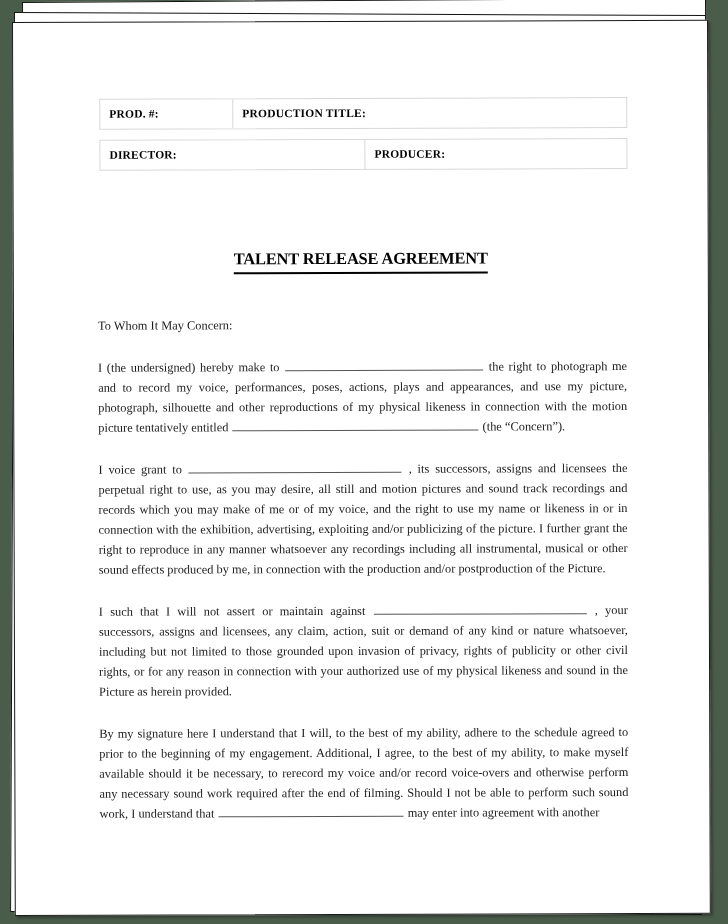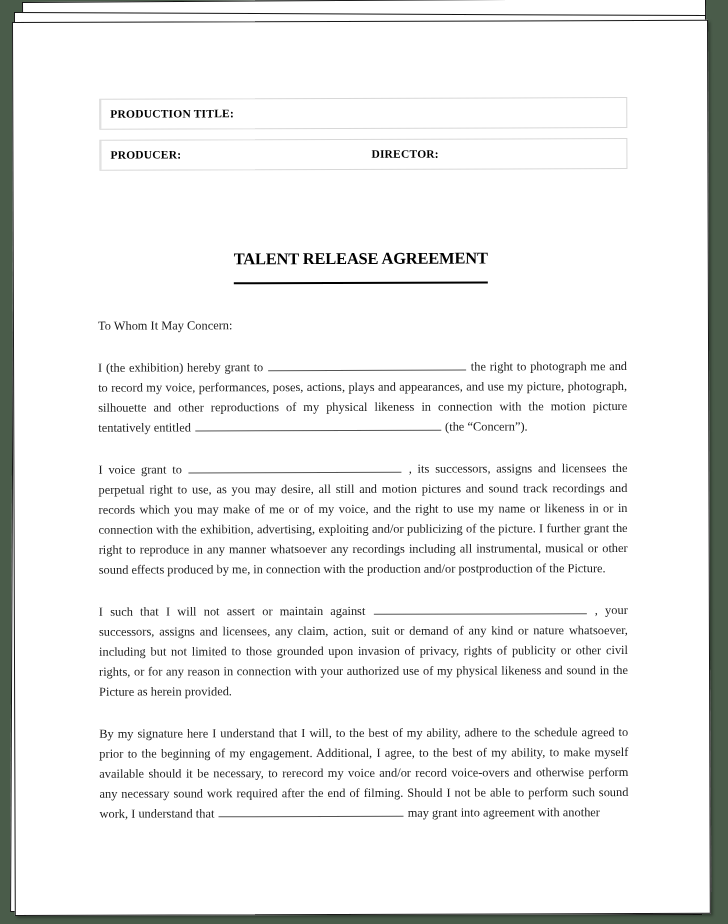--- a/index.html
+++ b/index.html
@@ -102,21 +102,21 @@
     width: 694px;
     text-align: center;
     font-size: 16.5px;
     font-weight: bold;
     letter-spacing: -0.2px;
     color: #000000;
   }
   .doc-title span {
     display: inline-block;
     border-bottom: 2px solid #000000;
-    padding-bottom: 13px;
+    padding-bottom: 3px;
   }
 
   
   .body-area {
     position: absolute;
     left: 84px;
     top: 296px;
     width: 529px;
   }
   .salutation {
@@ -150,38 +150,39 @@
 <body>
 
 <div class="sheet-back-2"></div>
 <div class="sheet-back-1"></div>
 
 <div class="page">
   <div class="page-inner">
 
     <div class="header-table">
       <div class="hrow">
+        <div class="hcell r1c1">PROD. #:</div>
         <div class="hcell r1c2 hcell-divider">PRODUCTION TITLE:</div>
       </div>
       <div class="hrow hrow-2">
+        <div class="hcell r2c1">DIRECTOR:</div>
         <div class="hcell r2c2 hcell-divider">PRODUCER:</div>
-        <div class="hcell r2c1">DIRECTOR:</div>
       </div>
     </div>
 
     <div class="doc-title">
       <span>TALENT RELEASE AGREEMENT</span>
     </div>
 
     <div class="body-area">
 
       <div class="salutation">To Whom It May Concern:</div>
 
       <p class="para">
-        <span>I (the exhibition) hereby grant to</span>
+        <span>I (the undersigned) hereby make to</span>
         <span class="blank blank-a"></span>
         <span>the right to photograph me and to record my voice, performances, poses, actions, plays and appearances, and use my picture, photograph, silhouette and other reproductions of my physical likeness in connection with the motion picture tentatively entitled</span>
         <span class="blank blank-b"></span>
         <span>(the “Concern”).</span>
       </p>
 
       <p class="para">
         <span>I voice grant to</span>
         <span class="blank blank-c"></span>
         <span>, its successors, assigns and licensees the perpetual right to use, as you may desire, all still and motion pictures and sound track recordings and records which you may make of me or of my voice, and the right to use my name or likeness in or in connection with the exhibition, advertising, exploiting and/or publicizing of the picture. I further grant the right to reproduce in any manner whatsoever any recordings including all instrumental, musical or other sound effects produced by me, in connection with the production and/or postproduction of the Picture.</span>
@@ -189,18 +190,18 @@
 
       <p class="para">
         <span>I such that I will not assert or maintain against</span>
         <span class="blank blank-d"></span>
         <span>, your successors, assigns and licensees, any claim, action, suit or demand of any kind or nature whatsoever, including but not limited to those grounded upon invasion of privacy, rights of publicity or other civil rights, or for any reason in connection with your authorized use of my physical likeness and sound in the Picture as herein provided.</span>
       </p>
 
       <p class="para">
         <span>By my signature here I understand that I will, to the best of my ability, adhere to the schedule agreed to prior to the beginning of my engagement. Additional, I agree, to the best of my ability, to make myself available should it be necessary, to rerecord my voice and/or record voice-overs and otherwise perform any necessary sound work required after the end of filming. Should I not be able to perform such sound work, I understand that</span>
         <span class="blank blank-e"></span>
-        <span>may grant into agreement with another</span>
+        <span>may enter into agreement with another</span>
       </p>
 
     </div>
   </div>
 </div>
 
 </body></html>

